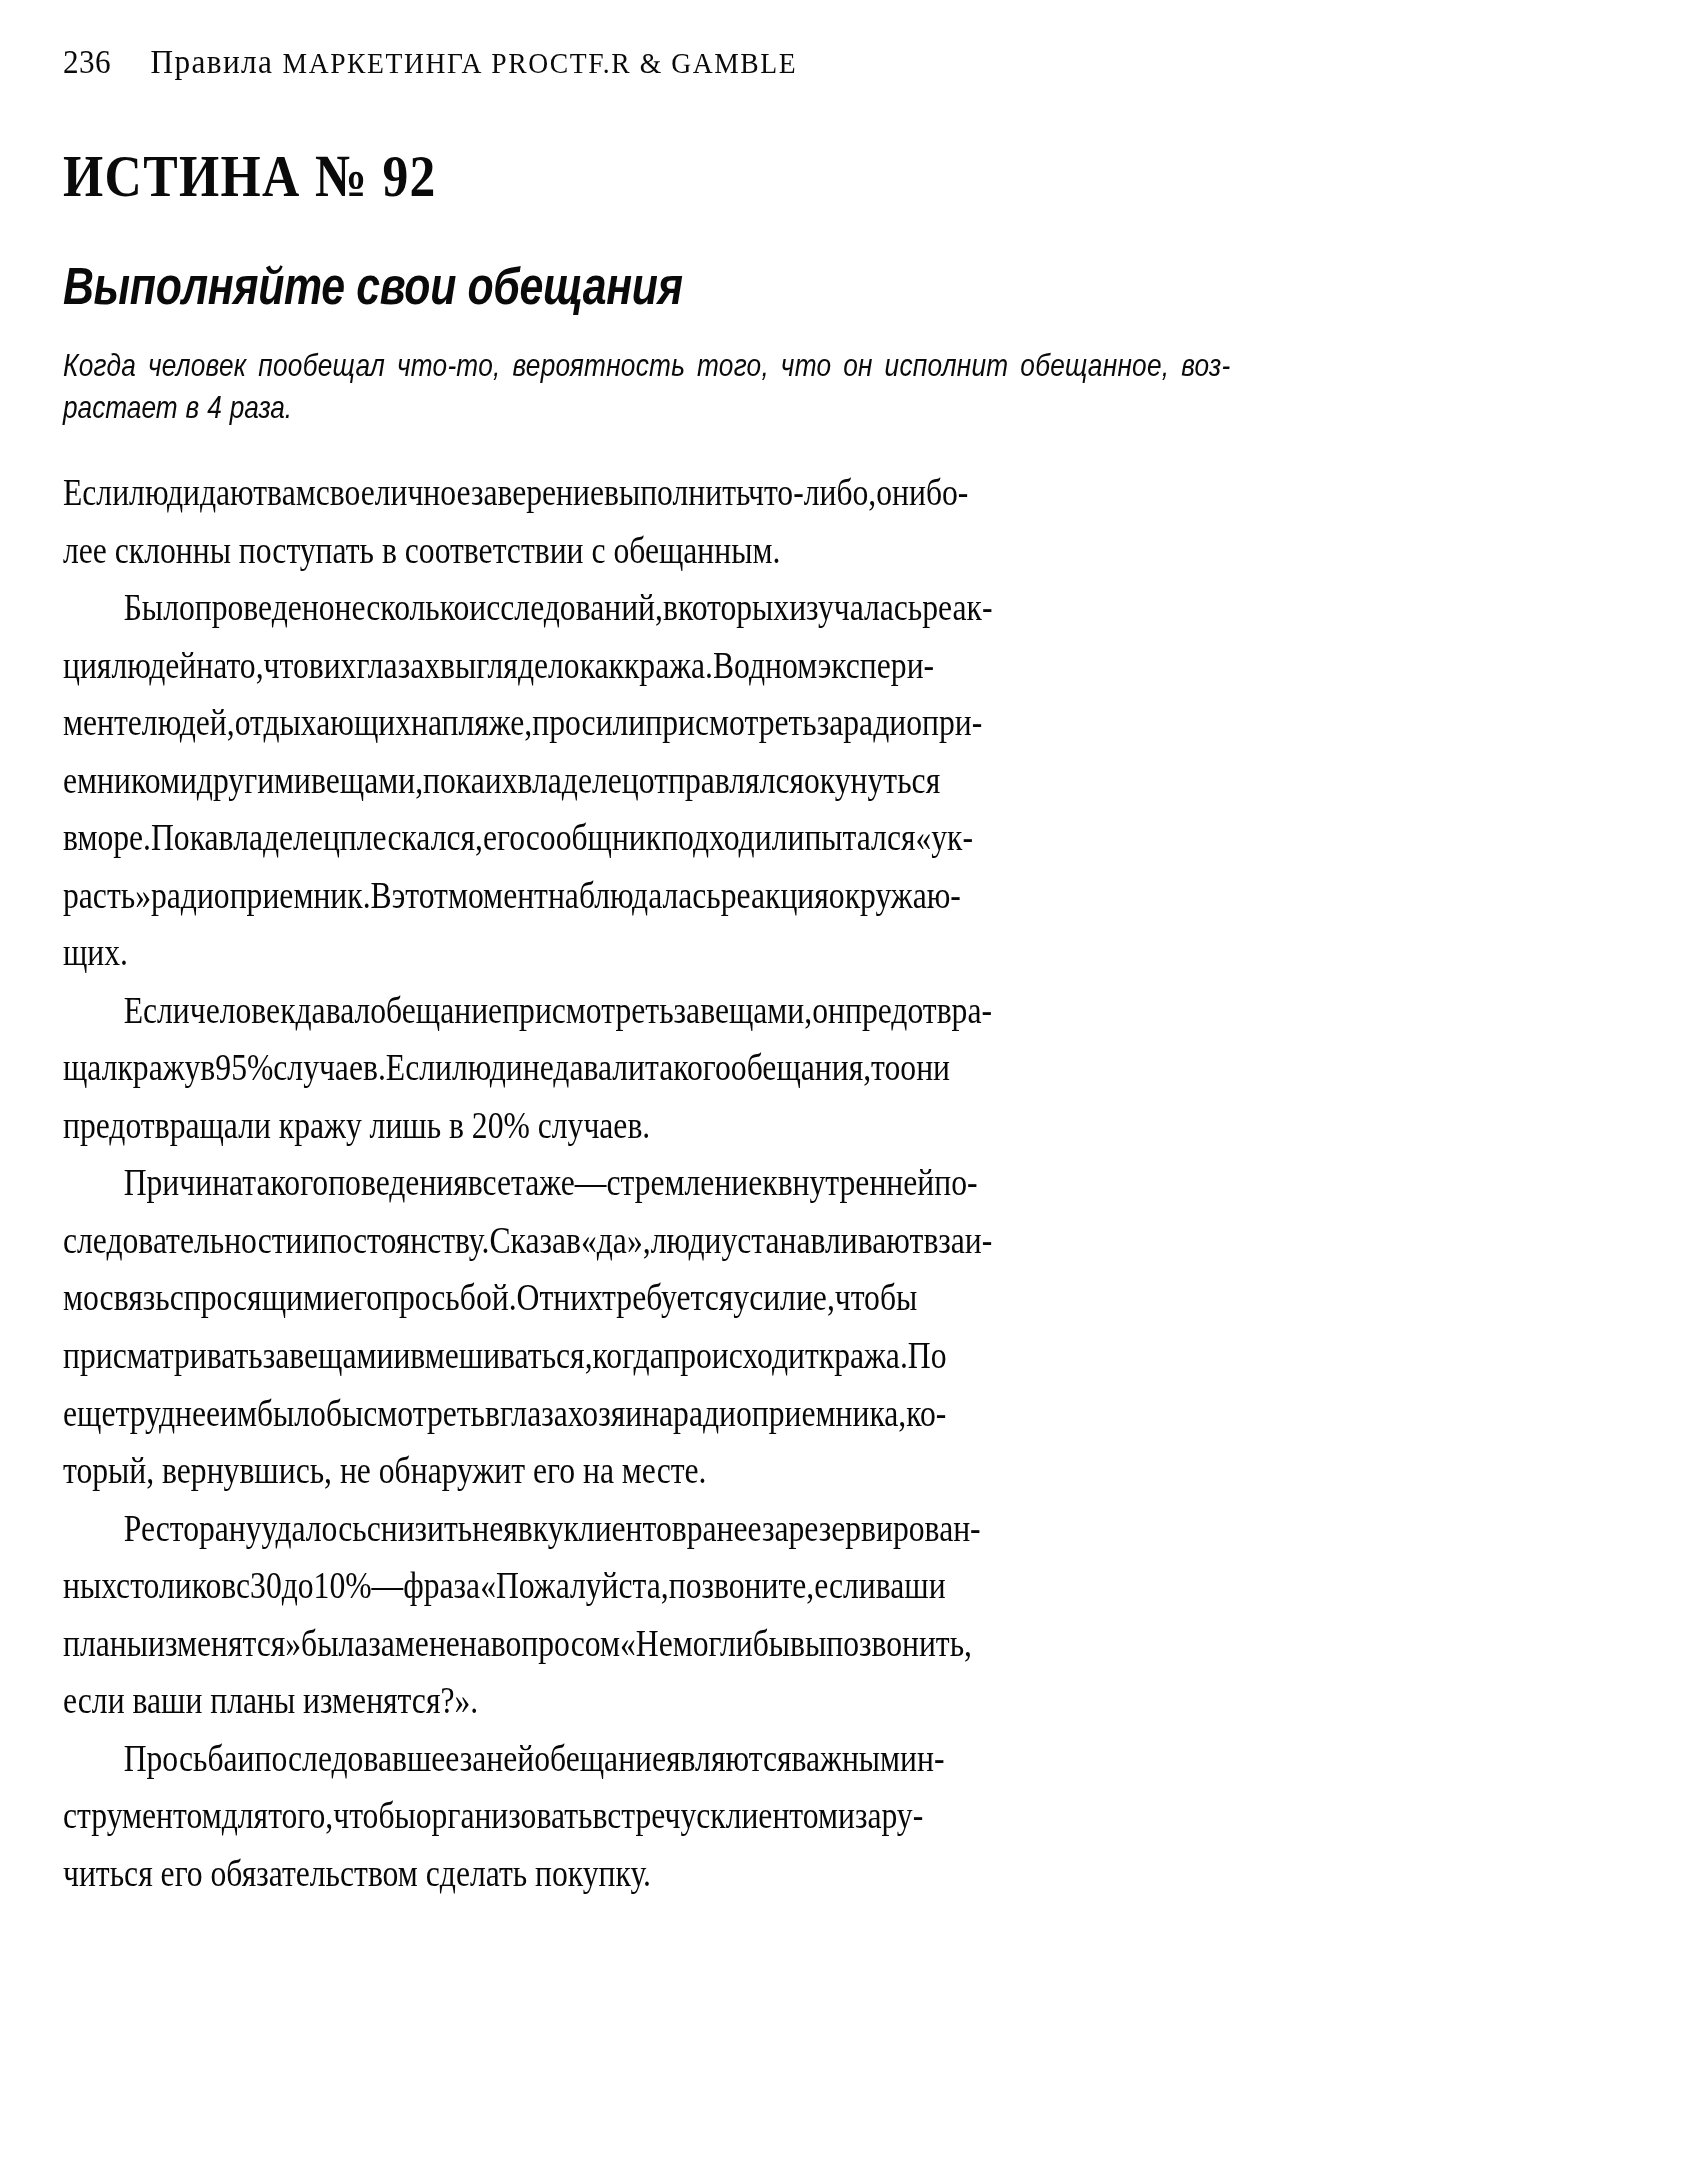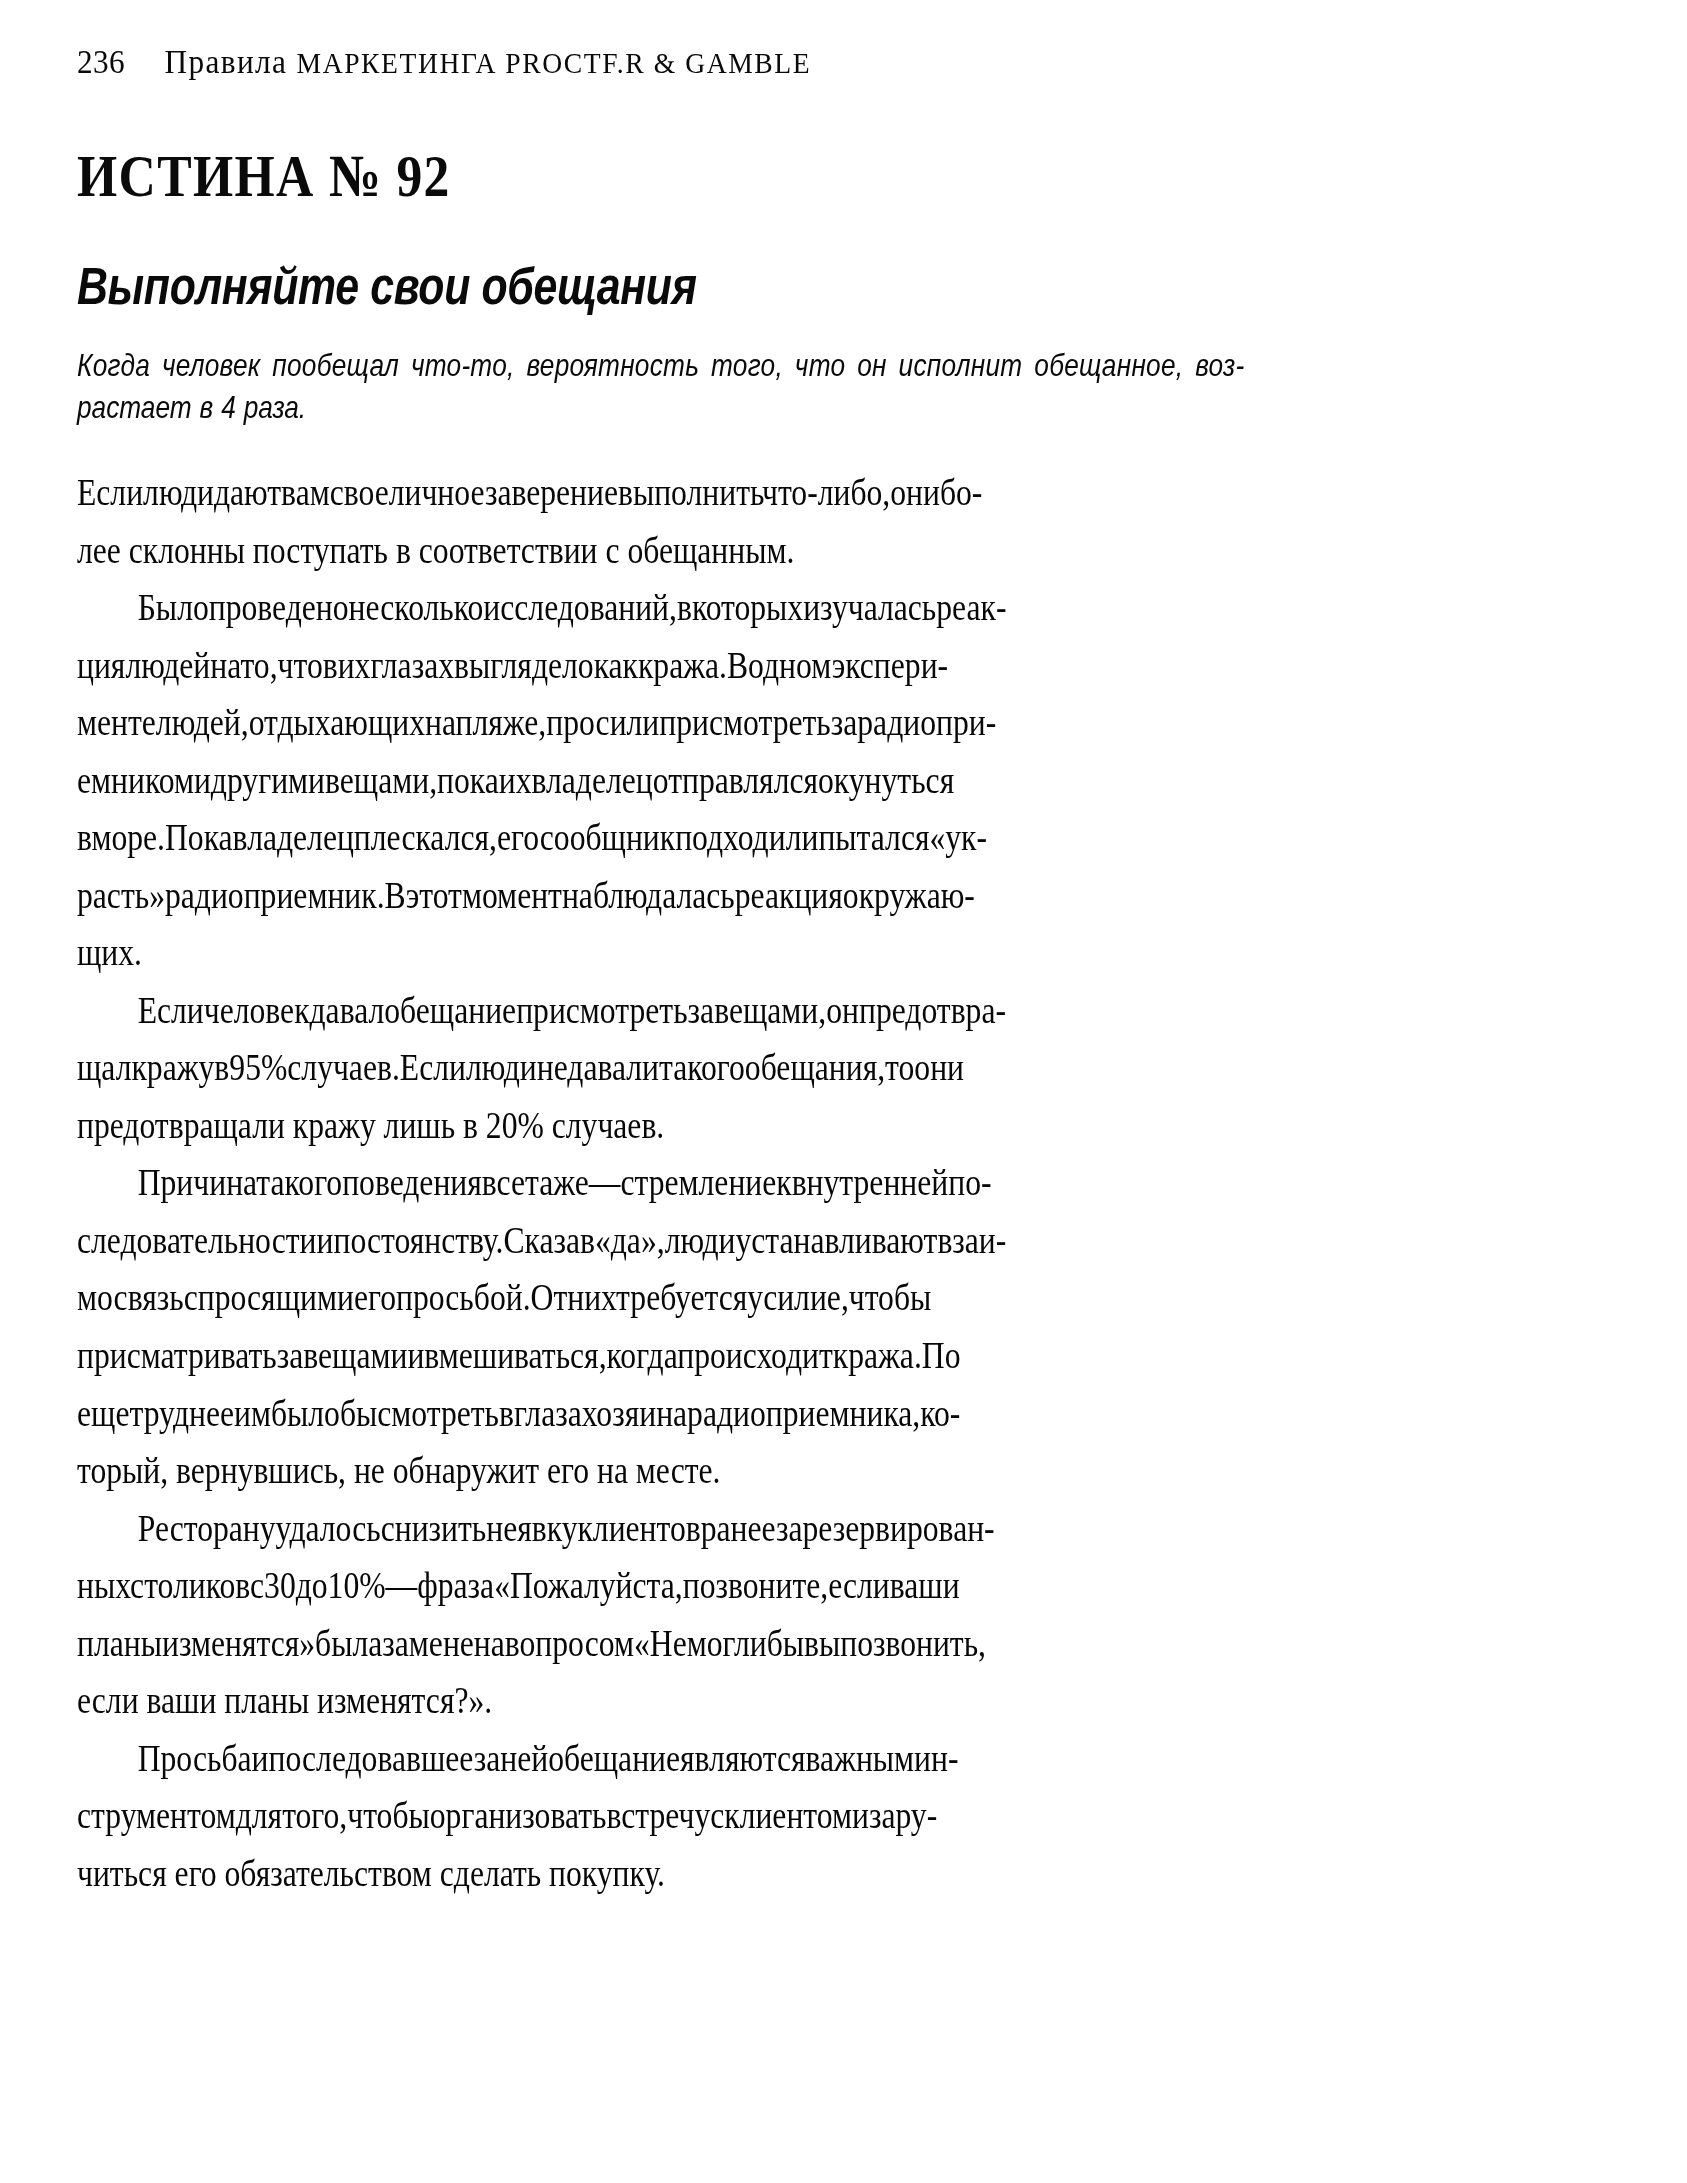--- a/index.html
+++ b/index.html
@@ -13,21 +13,21 @@
     height: 2183px;
     position: relative;
     overflow: hidden;
     font-family: "Liberation Serif", "DejaVu Serif", serif;
     color: #0a0a0a;
     -webkit-font-smoothing: antialiased;
   }
 
   .page {
     position: absolute;
-    left: 18px; top: 0;
+    left: 4px; top: 0;
     width: 1569px;
     height: 2183px;
     background: #ffffff;
   }
 
   .content {
     position: absolute;
     left: 59px;
     top: 43px;
     width: 1569px;

